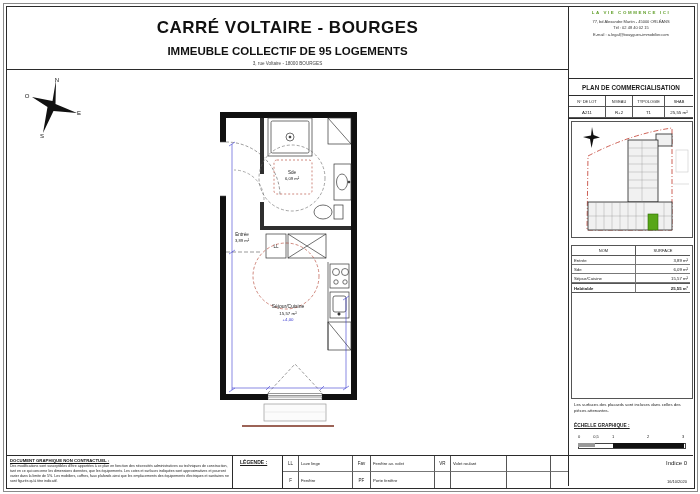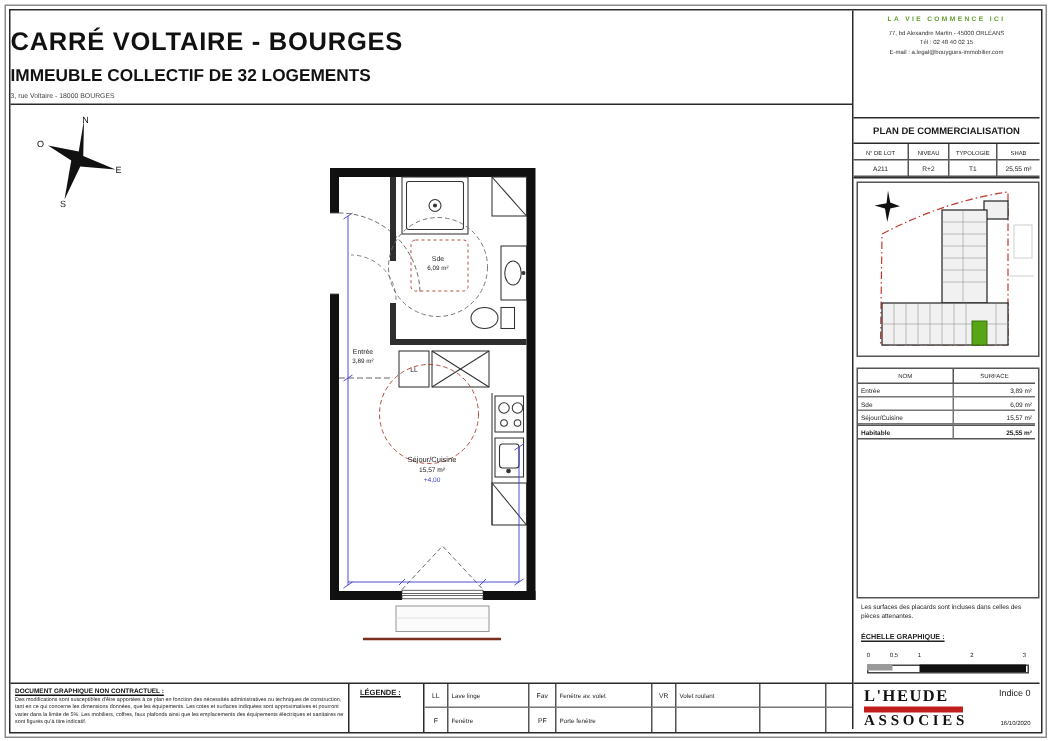--- a/index.html
+++ b/index.html
@@ -8,21 +8,21 @@
     background:#ffffff;
     font-family:"Liberation Sans", sans-serif;
     color:#1a1a1a;
     -webkit-font-smoothing:antialiased;
   }
   .abs{position:absolute;}
   .frame1{left:3px;top:3px;width:693px;height:487px;border:1px solid #8a8a8a;}
   .frame2{left:6px;top:6px;width:687px;height:481px;border:1px solid #2b2b2b;}
 
   
-  .header{left:7px;top:7px;width:561px;height:62px;border-bottom:1px solid #2b2b2b;}
+  .header{left:7px;top:7px;width:561px;height:62px;border-bottom:1px solid #2b2b2b;text-align:center;}
   .title{margin-top:11px;font-size:17px;font-weight:bold;letter-spacing:0.5px;color:#111;}
   .subtitle{margin-top:7px;font-size:11.5px;font-weight:bold;color:#111;}
   .addr{margin-top:4px;font-size:4.6px;color:#444;}
 
   
   .sidebar-divider{left:568px;top:7px;width:0;height:479px;border-left:1px solid #2b2b2b;}
   .logo-box{left:569px;top:7px;width:124px;height:71px;border-bottom:1px solid #2b2b2b;}
   .brand-row{display:flex;justify-content:center;align-items:center;gap:5px;margin-top:8px;}
   .brand-name{font-size:12px;font-weight:bold;line-height:0.95;text-align:left;}
   .brand-tag{margin-top:3px;text-align:center;font-size:4.4px;letter-spacing:1.6px;font-weight:bold;}
@@ -89,21 +89,21 @@
   svg text{font-family:"Liberation Sans", sans-serif;}
 </style>
 </head>
 <body>
 
 <div class="abs frame1"></div>
 <div class="abs frame2"></div>
 
 <div class="abs header">
   <div class="title">CARRÉ VOLTAIRE - BOURGES</div>
-  <div class="subtitle">IMMEUBLE COLLECTIF DE 32 LOGEMENTS</div>
+  <div class="subtitle">IMMEUBLE COLLECTIF DE 95 LOGEMENTS</div>
   <div class="addr">3, rue Voltaire - 18000 BOURGES</div>
 </div>
 
 <div class="abs sidebar-divider"></div>
 
 <div class="abs logo-box">
   <div class="brand-tag" style="color:#5f9e28">LA VIE COMMENCE ICI</div>
   <div class="brand-addr">
     <div>77, bd Alexandre Martin - 45000 ORLÉANS</div>
     <div>Tél : 02 48 40 02 15</div>
@@ -181,25 +181,20 @@
   <span class="tick" style="left:18px">0,5</span>
   <span class="tick" style="left:35px">1</span>
   <span class="tick" style="left:70px">2</span>
   <span class="tick" style="left:105px">3</span>
   <div class="bar-outline"></div>
   <div class="bar-seg" style="left:0;width:17px;background:#9a9a9a;"></div>
   <div class="bar-seg" style="left:35px;width:71px;height:5px;top:8.5px;background:#111;"></div>
 </div>
 
 <div class="abs revision-box">
-  <div class="heude">
-    <div class="heude-l1">L'HEUDE</div>
-    <div class="heude-bar"></div>
-    <div class="heude-l2">ASSOCIES</div>
-  </div>
   <div class="indice">Indice 0</div>
   <div class="rev-date">16/10/2020</div>
 </div>
 
 <div class="abs strip">
   <div class="disclaimer">
     <div class="disc-title">DOCUMENT GRAPHIQUE NON CONTRACTUEL :</div>
     <div class="disc-body">
       <span>Des modifications sont susceptibles d'être apportées à ce plan en fonction des nécessités administratives ou techniques de construction, tant en ce qui concerne</span>
       <span>les dimensions données, que les équipements. Les cotes et surfaces indiquées sont approximatives et pourront varier dans la limite de 5%.</span>

